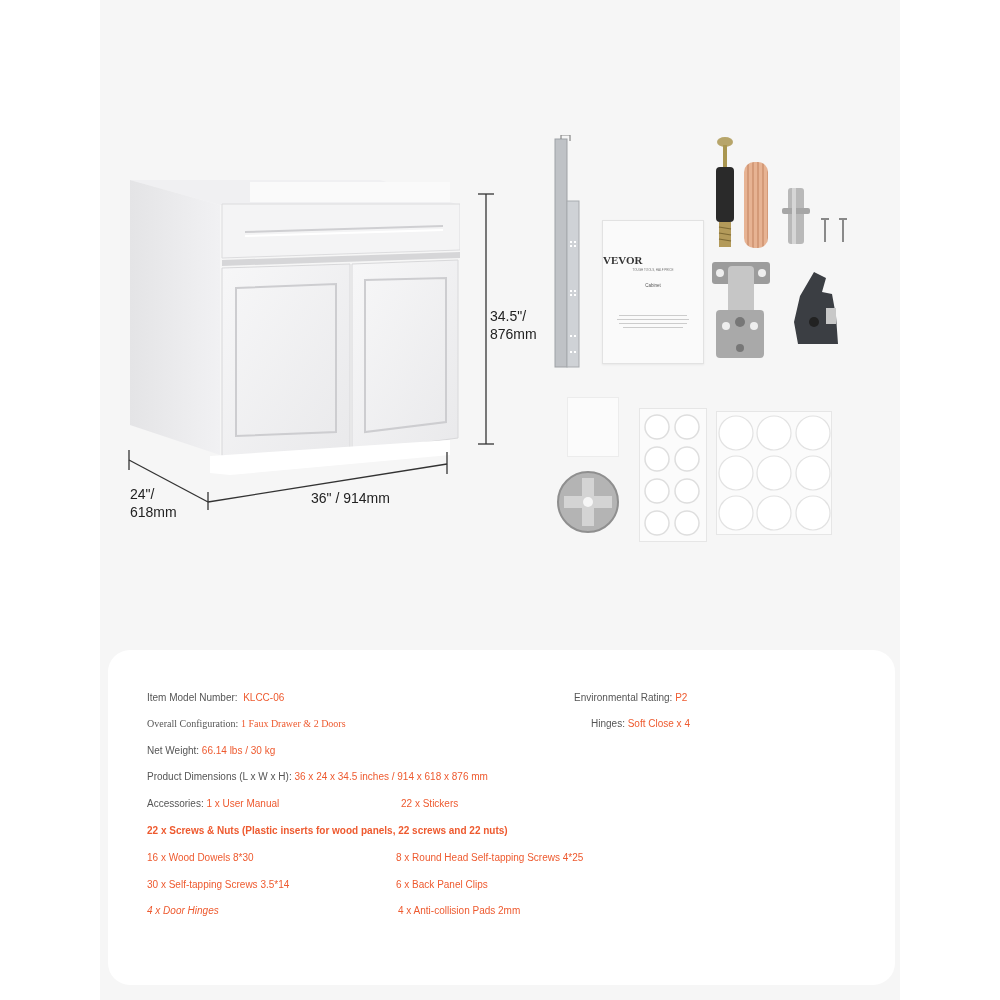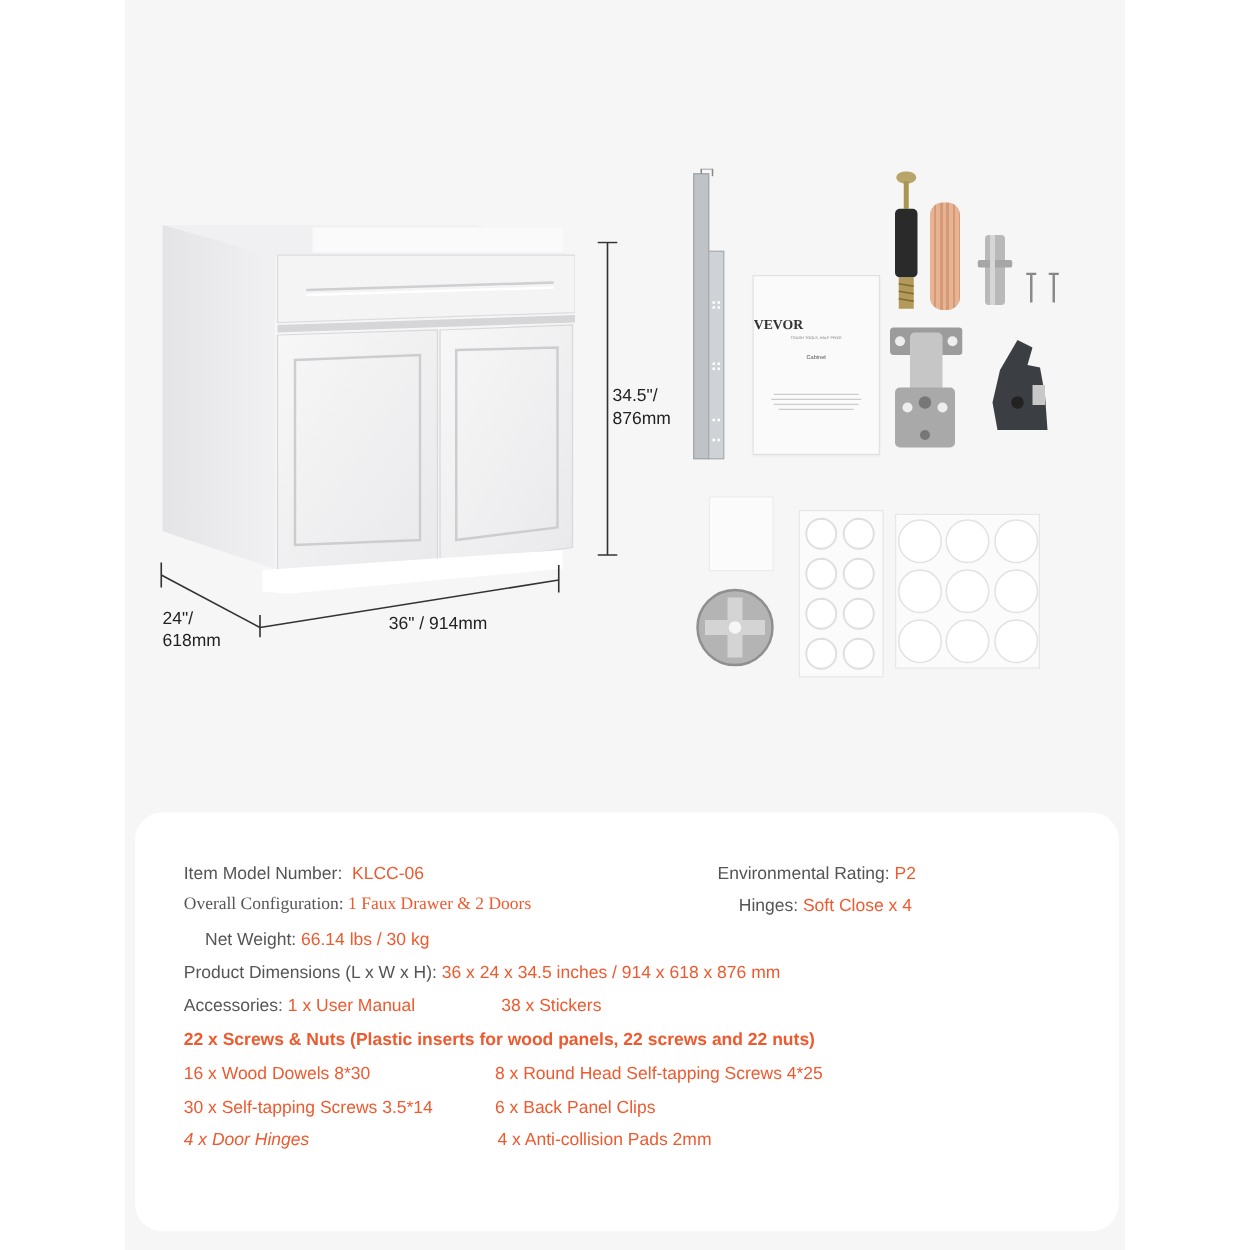--- a/index.html
+++ b/index.html
@@ -1,21 +1,21 @@
 <!DOCTYPE html>
 <html><head>
 <meta charset="utf-8">
 <style>
   html, body { margin:0; padding:0; }
   body { width:1000px; height:1000px; background:#ffffff; position:relative; overflow:hidden; font-family:"Liberation Sans", sans-serif; }
   .panel { position:absolute; left:100px; top:0; width:800px; height:1000px; background:#f6f6f6; }
   .abs { position:absolute; }
   .dim-label { position:absolute; color:#222; font-size:14px; line-height:18px; font-family:"Liberation Sans", sans-serif; }
   .spec-card { position:absolute; left:108px; top:650px; width:787px; height:335px; background:#ffffff; border-radius:22px; }
-  .spec-line { position:absolute; font-size:14px; line-height:18px; white-space:nowrap; }
+  .spec-line { position:absolute; font-size:10px; line-height:18px; white-space:nowrap; }
   .k { color:#555555; }
   .v { color:#ee5a2f; }
   svg { display:block; }
 </style>
 </head>
 <body>
 
 <div class="panel"></div>
 
 <div class="abs" style="left:120px;top:180px;width:340px;height:300px;">
@@ -221,35 +221,35 @@
 
 <div class="spec-line" style="left:147px;top:715px;font-family:Liberation Serif, serif;">
   <span class="k">Overall Configuration:</span>
   <span class="v">1 Faux Drawer &amp; 2 Doors</span>
 </div>
 <div class="spec-line" style="left:591px;top:715px;">
   <span class="k">Hinges:</span>
   <span class="v">Soft Close x 4</span>
 </div>
 
-<div class="spec-line" style="left:164px;top:742px;">
+<div class="spec-line" style="left:147px;top:742px;">
   <span class="k">Net Weight:</span>
   <span class="v">66.14 lbs / 30 kg</span>
 </div>
 
 <div class="spec-line" style="left:147px;top:768px;">
   <span class="k">Product Dimensions (L x W x H):</span>
   <span class="v">36 x 24 x 34.5 inches / 914 x 618 x 876 mm</span>
 </div>
 
 <div class="spec-line" style="left:147px;top:795px;">
   <span class="k">Accessories:</span>
   <span class="v">1 x User Manual</span>
 </div>
-<div class="spec-line v" style="left:401px;top:795px;">38 x Stickers</div>
+<div class="spec-line v" style="left:401px;top:795px;">22 x Stickers</div>
 
 <div class="spec-line v" style="left:147px;top:822px;font-weight:bold;">22 x Screws &amp; Nuts (Plastic inserts for wood panels, 22 screws and 22 nuts)</div>
 
 <div class="spec-line v" style="left:147px;top:849px;text-align:right;">16 x Wood Dowels 8*30</div>
 <div class="spec-line v" style="left:396px;top:849px;">8 x Round Head Self-tapping Screws 4*25</div>
 
 <div class="spec-line v" style="left:147px;top:876px;">30 x Self-tapping Screws 3.5*14</div>
 <div class="spec-line v" style="left:396px;top:876px;">6 x Back Panel Clips</div>
 
 <div class="spec-line v" style="left:147px;top:902px;font-style:italic;">4 x Door Hinges</div>

